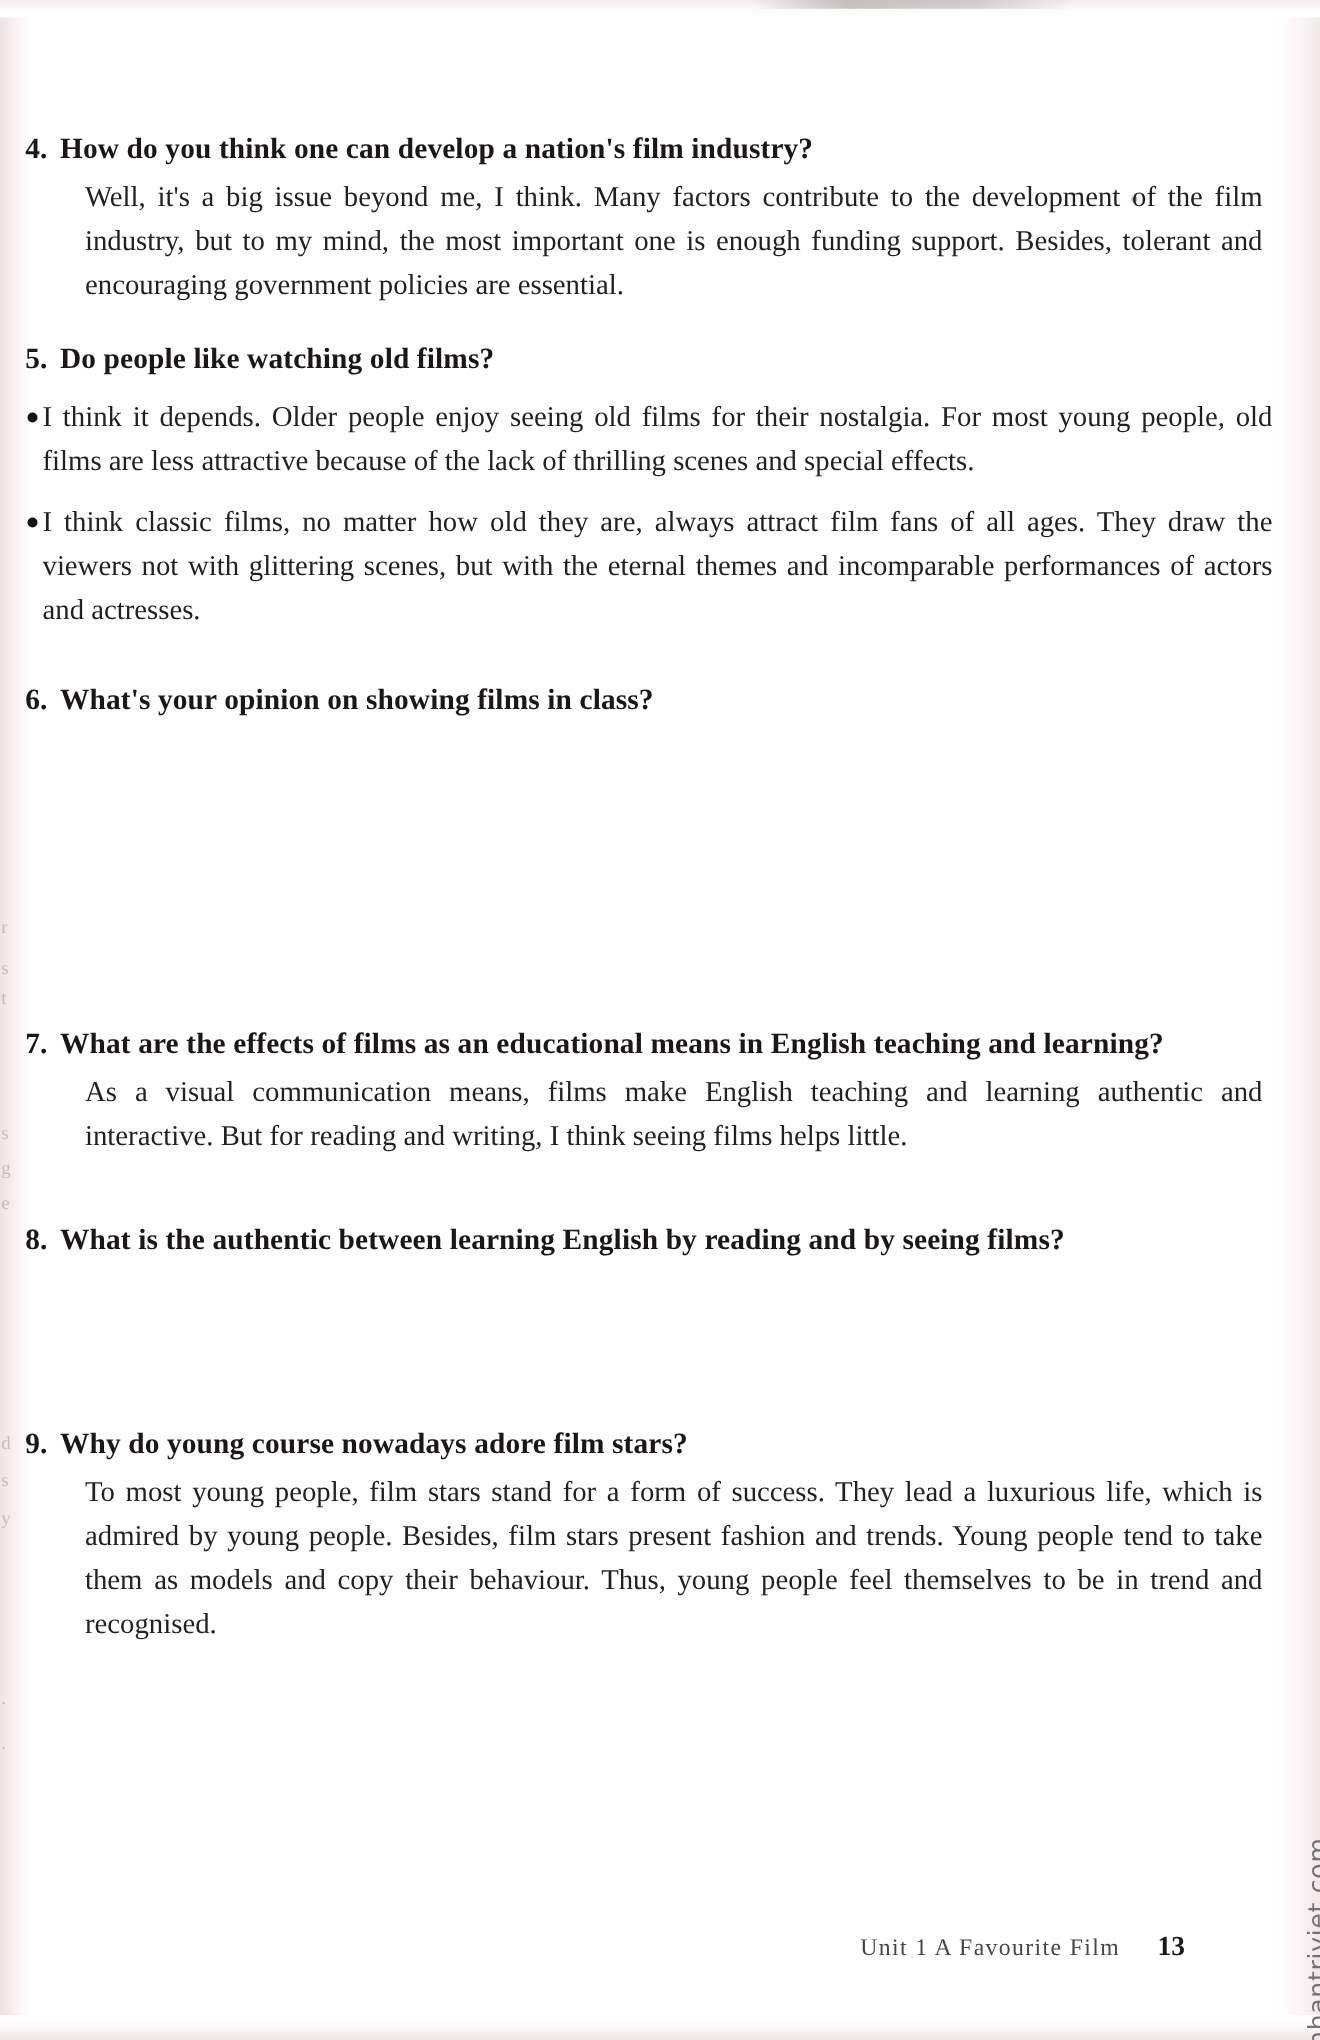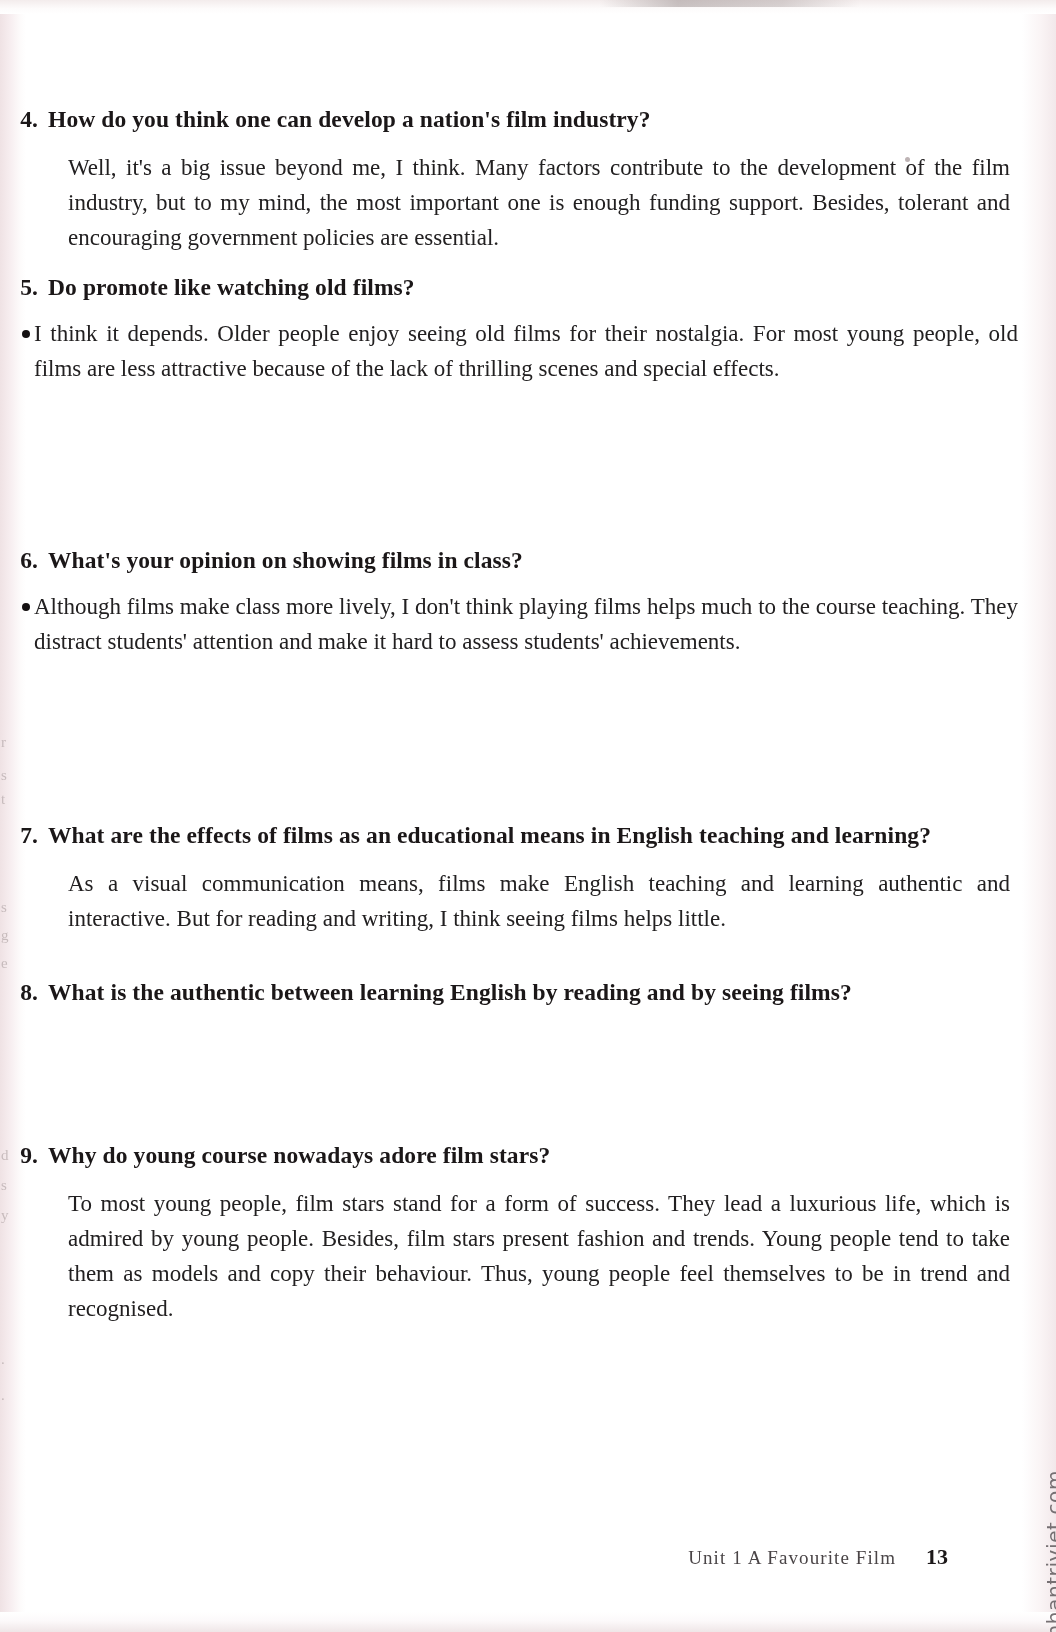--- a/index.html
+++ b/index.html
@@ -80,21 +80,21 @@
     text-align: right;
     padding-right: 10px;
     font-weight: bold;
     font-size: 23.5px;
     color: #1b1718;
   }
   .qtext {
     flex: 1 1 auto;
   }
   .answer {
-    margin-top: 16px;
+    margin-top: 6px;
     padding-left: 68px;
     padding-right: 46px;
     font-size: 23px;
     line-height: 1.52;
     color: #222021;
     text-align: justify;
     text-justify: inter-word;
   }
   .bullets {
     margin: 0;
@@ -240,40 +240,40 @@
       <div class="qhead">
         <span class="qnum">4.</span>
         <span class="qtext">How do you think one can develop a nation's film industry?</span>
       </div>
       <div class="answer">Well, it's a big issue beyond me, I think. Many factors contribute to the development of the film industry, but to my mind, the most important one is enough funding support. Besides, tolerant and encouraging government policies are essential.</div>
     </div>
 
     <div class="qitem blk-5">
       <div class="qhead">
         <span class="qnum">5.</span>
-        <span class="qtext">Do promote like watching old films?</span>
+        <span class="qtext">Do people like watching old films?</span>
       </div>
       <ul class="bullets">
         <li class="bullet-item">
           <span class="bullet-dot"></span>
           <span class="bullet-text">I think it depends. Older people enjoy seeing old films for their nostalgia. For most young people, old films are less attractive because of the lack of thrilling scenes and special effects.</span>
         </li>
+        <li class="bullet-item">
+          <span class="bullet-dot"></span>
+          <span class="bullet-text">I think classic films, no matter how old they are, always attract film fans of all ages. They draw the viewers not with glittering scenes, but with the eternal themes and incomparable performances of actors and actresses.</span>
+        </li>
       </ul>
     </div>
 
     <div class="qitem blk-6">
       <div class="qhead">
         <span class="qnum">6.</span>
         <span class="qtext">What's your opinion on showing films in class?</span>
       </div>
       <ul class="bullets">
-        <li class="bullet-item">
-          <span class="bullet-dot"></span>
-          <span class="bullet-text">Although films make class more lively, I don't think playing films helps much to the course teaching. They distract students' attention and make it hard to assess students' achievements.</span>
-        </li>
       </ul>
     </div>
 
     <div class="qitem blk-7">
       <div class="qhead">
         <span class="qnum">7.</span>
         <span class="qtext">What are the effects of films as an educational means in English teaching and learning?</span>
       </div>
       <div class="answer">As a visual communication means, films make English teaching and learning authentic and interactive. But for reading and writing, I think seeing films helps little.</div>
     </div>

